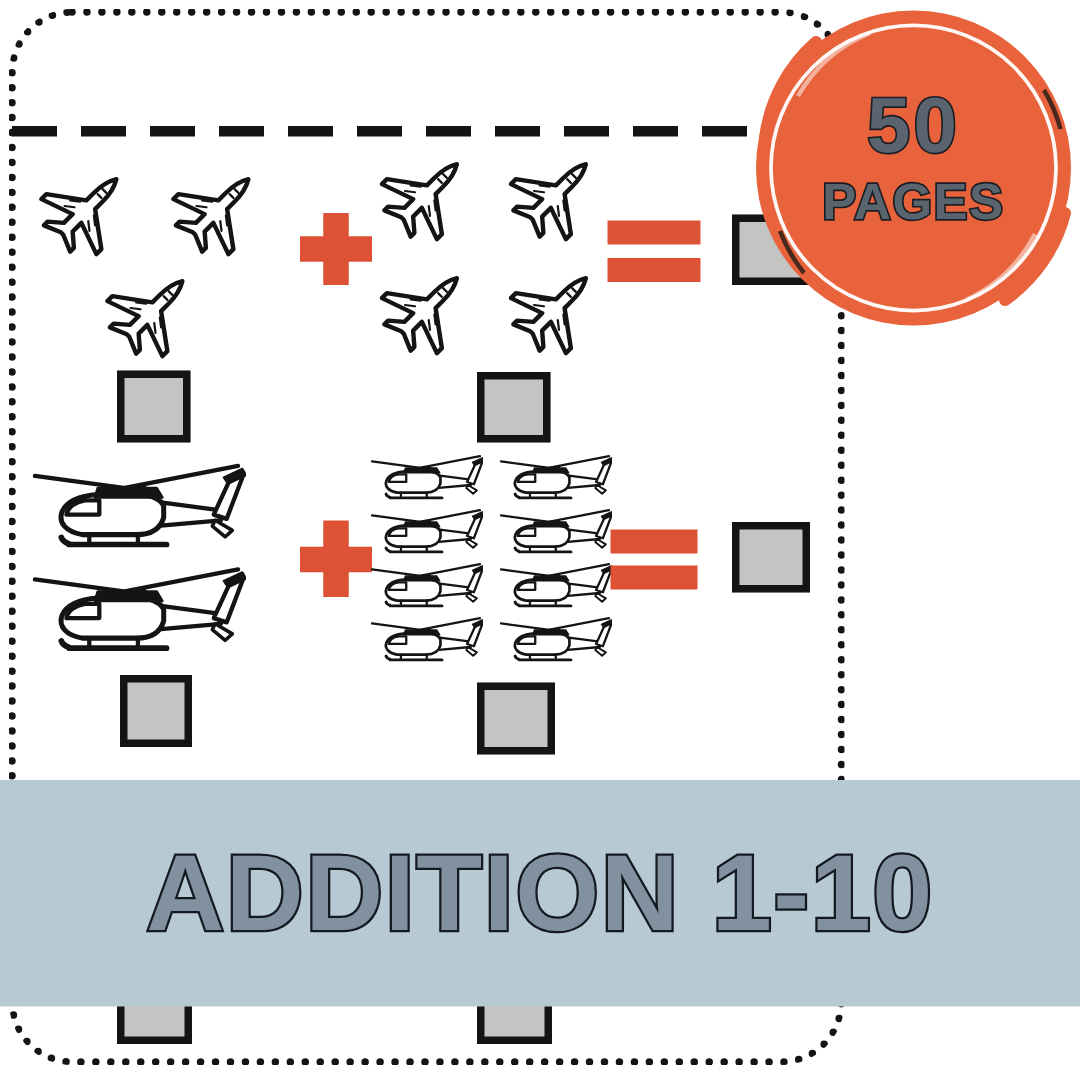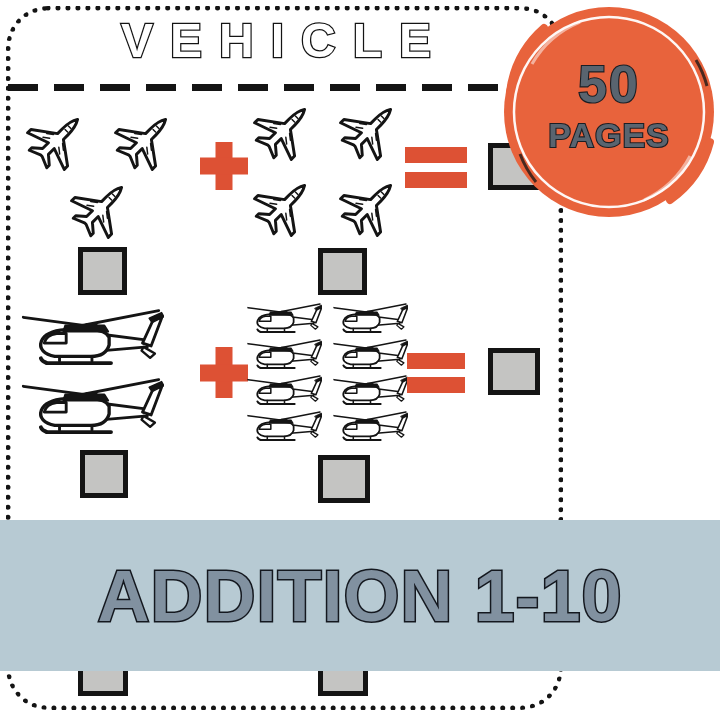--- a/index.html
+++ b/index.html
@@ -78,23 +78,20 @@
   .badge-line1{font-size:52px;line-height:52px;letter-spacing:2px;}
   .badge-line2{font-size:34px;line-height:50px;letter-spacing:1px;}
 </style>
 </head>
 <body>
 
 <div class="stage">
 
   <div class="page-border"></div>
 
-  <div class="title-wrap">
-    <span class="title-text">VEHICLE</span>
-  </div>
 
   <div class="divider"></div>
 
   <div class="group r1g1">
   <svg class="vehicle-icon" viewBox="0 0 100 100">
     <g transform="translate(50 50) rotate(45) scale(0.92) translate(-50 -50)">
       <path d="M50 3 C55 11 57 20 57 33 L57 44 L94 71 L94 79 L57 66 L57 80 L71 92 L71 98 L52 90 L48 90 L29 98 L29 92 L43 80 L43 66 L6 79 L6 71 L43 44 L43 33 C43 20 45 11 50 3 Z" fill="#fff" stroke="#141414" stroke-width="5" stroke-linejoin="round"></path>
       <path d="M61 50 l9 7 M61 59 l9 7 M39 50 l-9 7 M39 59 l-9 7 M47 22 h6 M47 30 h6" fill="none" stroke="#141414" stroke-width="2.5" stroke-linecap="round"></path>
     </g>
   </svg>

